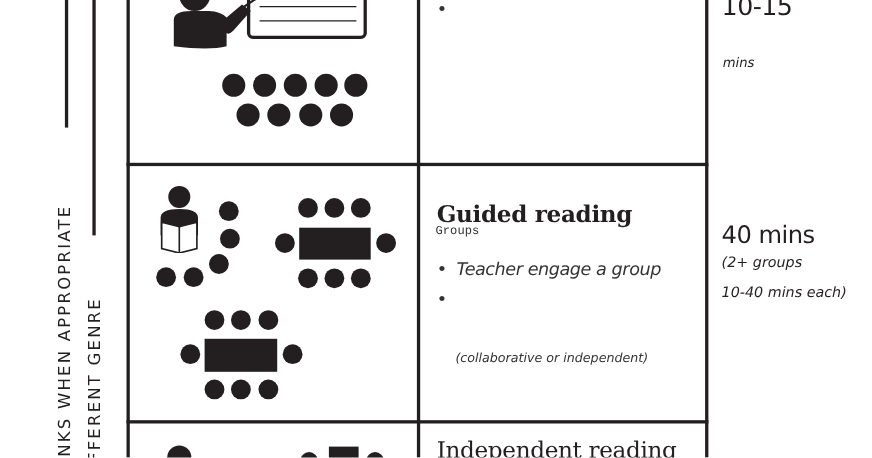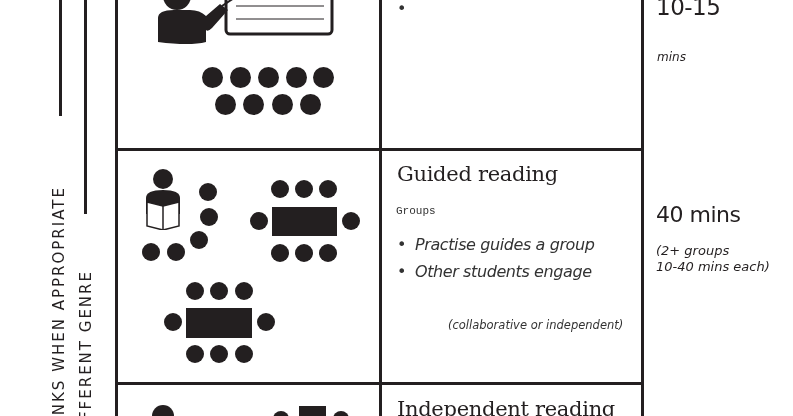--- a/index.html
+++ b/index.html
@@ -7,21 +7,21 @@
   .abs { position:absolute; }
   .vline { position:absolute; background:#231f20; width:3px; }
   .side-text { position:absolute; transform-origin:left top; transform:rotate(-90deg); white-space:nowrap; letter-spacing:2px; font-family:"DejaVu Sans", sans-serif; font-size:15px; color:#231f20; }
   .hline { position:absolute; height:3px; background:#231f20; }
   .cline { position:absolute; width:3px; background:#231f20; }
   .bullets { list-style:none; margin:0; padding:0; }
   .bullets li { position:relative; padding-left:18px; font-family:"DejaVu Sans", sans-serif; font-size:16px; line-height:26.5px; color:#333; font-style:italic; letter-spacing:-0.4px; }
   .bullets li::before { content:"•"; position:absolute; left:0; top:0; font-style:normal; }
   .title { font-family:"DejaVu Serif", serif; font-size:21px; color:#231f20; letter-spacing:-0.3px; }
   .sub { font-family:Liberation Mono, monospace; font-size:11px; color:#333; }
-  .note { font-family:"DejaVu Sans", sans-serif; font-size:11.5px; color:#333; font-style:italic;margin-left:34px; }
+  .note { font-family:"DejaVu Sans", sans-serif; font-size:11.5px; color:#333; font-style:italic; }
   .time-big { font-family:"DejaVu Sans", sans-serif; font-size:22px; color:#231f20; letter-spacing:-0.5px; }
   .time-small { font-family:"DejaVu Sans", sans-serif; font-size:14px; color:#231f20; line-height:20px; font-style:italic; }
   .dot { position:absolute; width:21px; height:21px; border-radius:50%; background:#231f20; }
   .rect { position:absolute; background:#231f20; }
 </style>
 </head>
 <body>
 
 <div class="vline" style="left:59px; top:0; height:116px;"></div>
 <div class="vline" style="left:84px; top:0; height:214px;"></div>
@@ -103,31 +103,31 @@
     <div class="dot" style="left:210px; top:282px; width:18px; height:18px;"></div>
     <div class="dot" style="left:235px; top:282px; width:18px; height:18px;"></div>
     <div class="rect" style="left:186px; top:308px; width:66px; height:30px;"></div>
     <div class="dot" style="left:164px; top:313px; width:18px; height:18px;"></div>
     <div class="dot" style="left:257px; top:313px; width:18px; height:18px;"></div>
     <div class="dot" style="left:186px; top:345px; width:18px; height:18px;"></div>
     <div class="dot" style="left:210px; top:345px; width:18px; height:18px;"></div>
     <div class="dot" style="left:235px; top:345px; width:18px; height:18px;"></div>
   </div>
 
-  <div class="abs title" style="left:397px; top:162px;">Guided reading</div>
+  <div class="abs title" style="left:397px; top:182px;font-weight:bold;">Guided reading</div>
   <div class="abs sub" style="left:396px; top:205px;">Groups</div>
 
   <ul class="bullets abs" style="left:397px; top:232px; width:240px;">
-    <li><span>Practise guides a group</span></li>
-    <li><span>Other students engage</span><br></li>
+    <li><span>Teacher engage a group</span></li>
+    <li><br></li>
   </ul>
   <div class="abs note" style="left:414px; top:318px;">(collaborative or independent)</div>
 
   <div class="abs time-big" style="left:656px; top:202px;">40 mins</div>
-  <div class="abs time-small" style="left:656px; top:241px; font-size:13px;">(2+ groups</div>
+  <div class="abs time-small" style="left:656px; top:230px; font-size:13px;">(2+ groups</div>
   <div class="abs time-small" style="left:656px; top:257px; font-size:13px;">10-40 mins each)</div>
 </div>
 
 <div>
   <div>
     <div class="dot" style="left:152px; top:405px; width:22px; height:22px;"></div>
     <div class="dot" style="left:273px; top:411px; width:16px; height:16px;"></div>
     <div class="rect" style="left:299px; top:406px; width:27px; height:20px;"></div>
     <div class="dot" style="left:333px; top:411px; width:16px; height:16px;"></div>
   </div>

